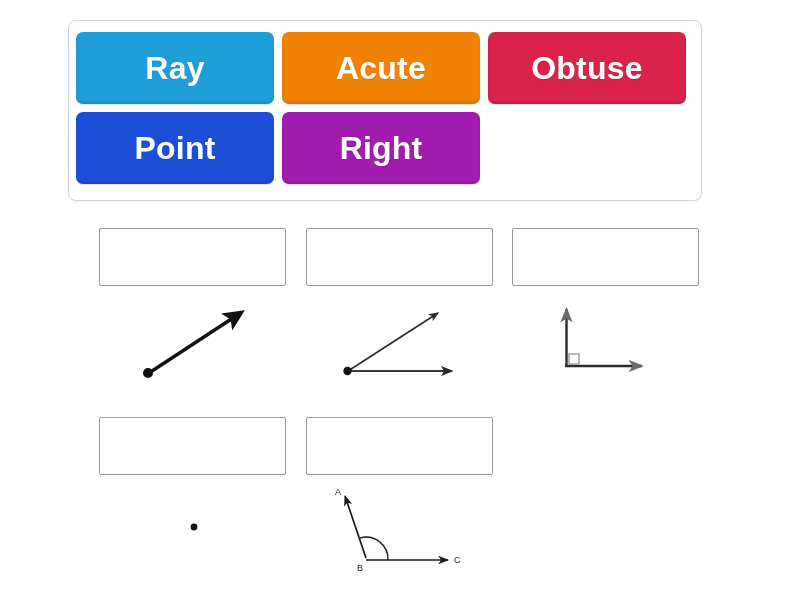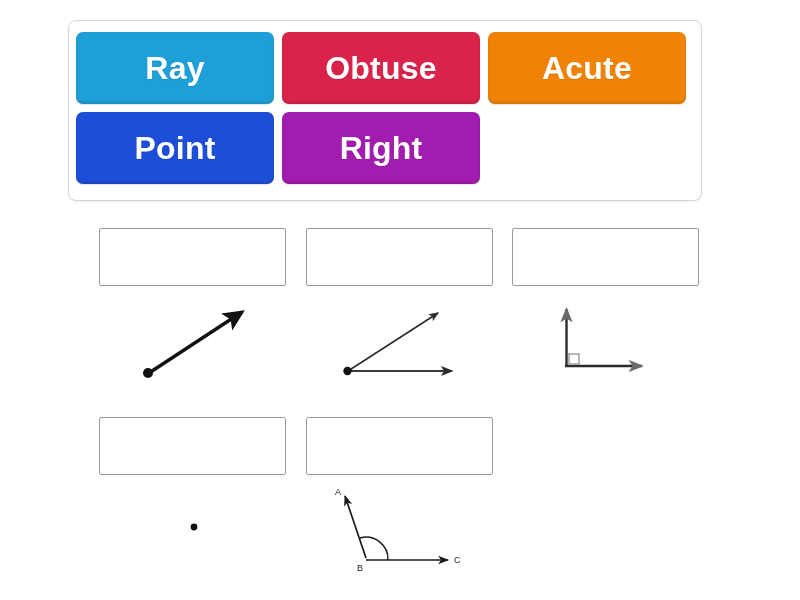--- a/index.html
+++ b/index.html
@@ -77,22 +77,22 @@
   .diagram svg { display: block; }
 </style>
 </head>
 <body>
 
 <div id="word-bank">
   <div class="bank-rows">
 
     <div class="bank-row">
       <div class="word-tile" style="background:#1f9fd8">Ray</div>
+      <div class="word-tile" style="background:#f08205">Acute</div>
       <div class="word-tile" style="background:#d9234a">Obtuse</div>
-      <div class="word-tile" style="background:#f08205">Acute</div>
     </div>
 
     <div class="bank-row">
       <div class="word-tile" style="background:#1d4ed8">Point</div>
       <div class="word-tile" style="background:#a21caf">Right</div>
     </div>
 
   </div>
 </div>
 

